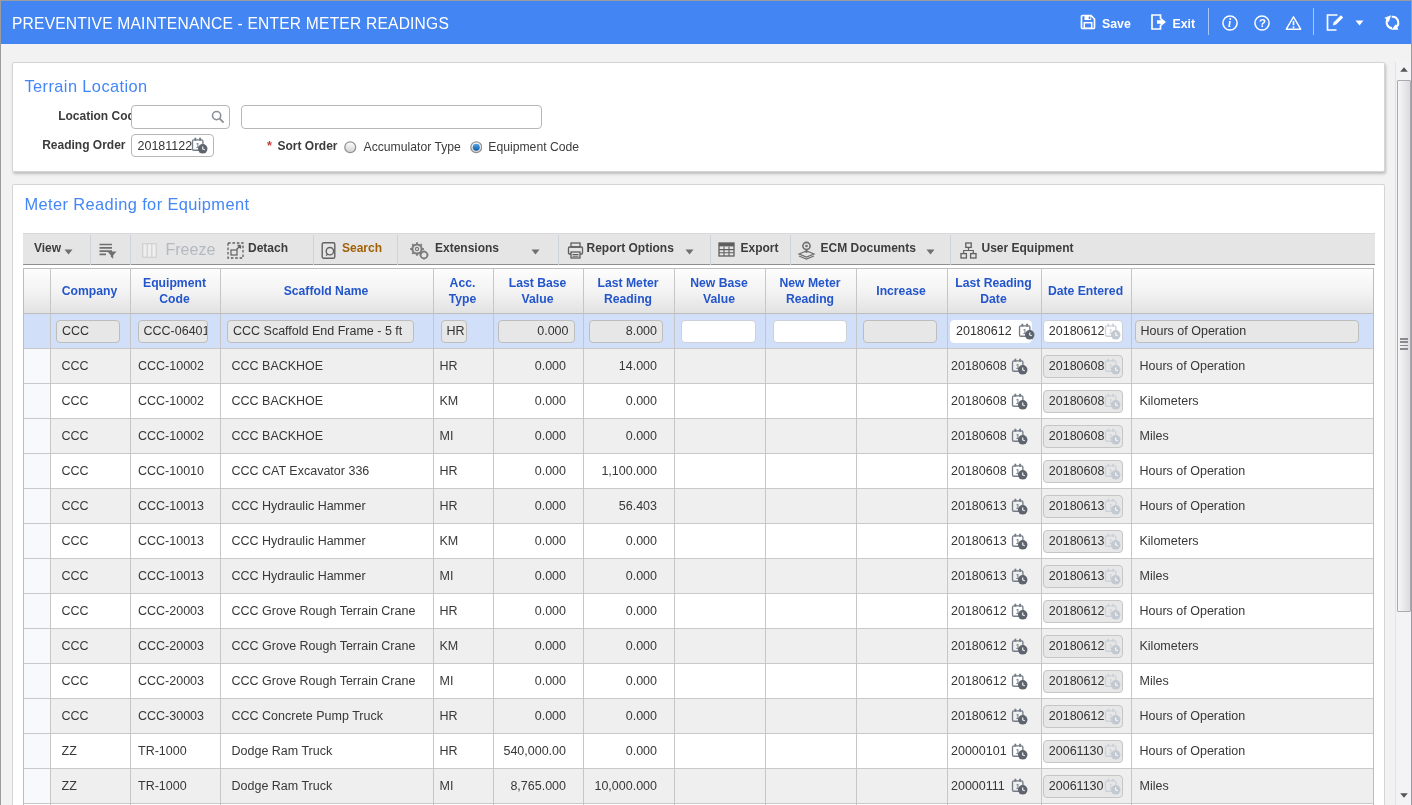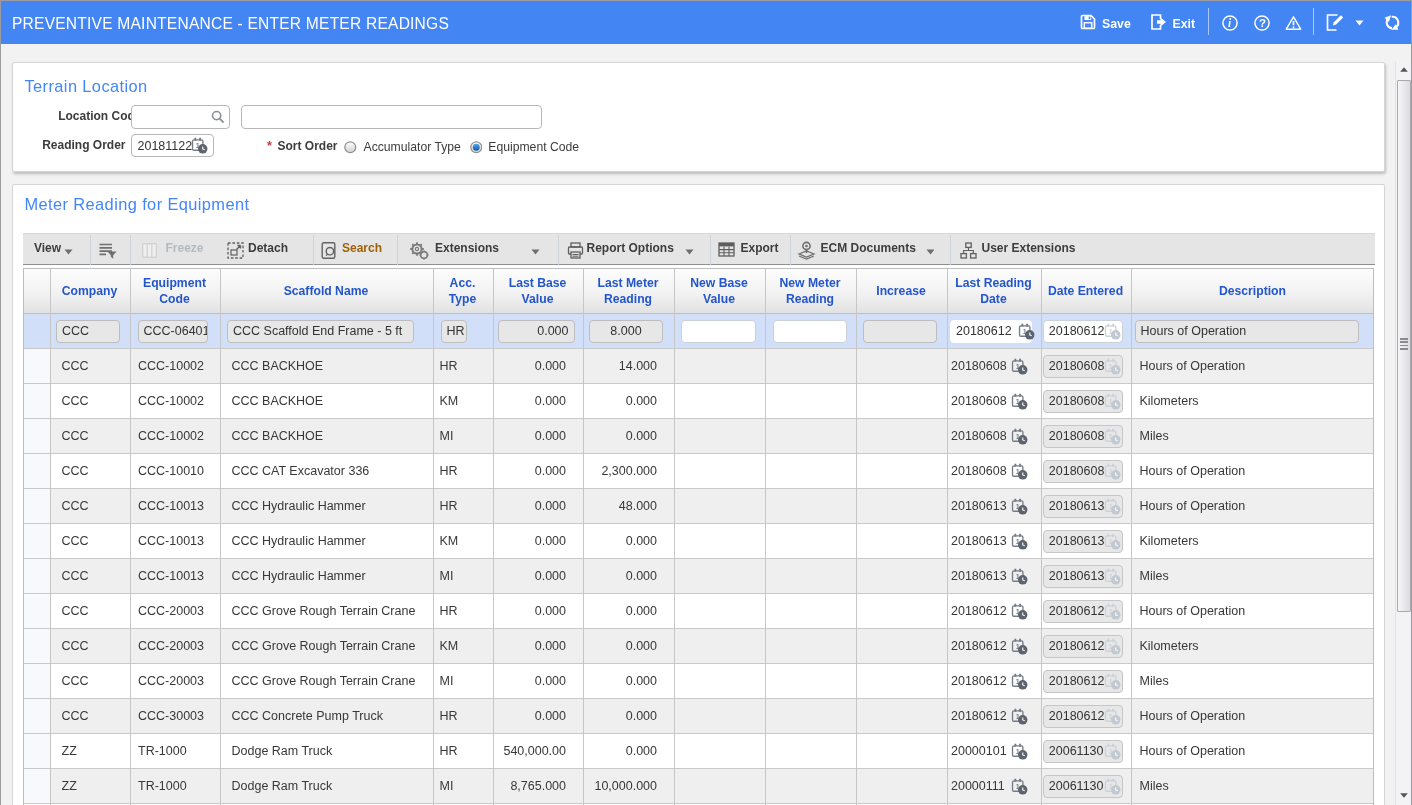--- a/index.html
+++ b/index.html
@@ -127,21 +127,21 @@
       <div style="position:absolute;left:67px;top:1px;width:1px;height:30px;background:#ccd3da"></div>
       <svg style="position:absolute;left:76px;top:9px" width="18" height="16" viewBox="0 0 18 16">
 <path d="M0.5 1.5 H13 M0.5 4.8 H13 M0.5 8.1 H13 M0.5 11.4 H7" stroke="#707070" stroke-width="1.7" fill="none"></path>
 <path d="M8.5 8.5 H17.5 L14.2 12.2 V15.8 L11.8 13.8 V12.2 Z" fill="#707070"></path>
       </svg>
       <div style="position:absolute;left:107.5px;top:1px;width:1px;height:30px;background:#ccd3da"></div>
       <svg style="position:absolute;left:119px;top:9px" width="15" height="15" viewBox="0 0 15 15">
 <rect x="0.7" y="0.7" width="13.6" height="13.6" fill="#efefef" stroke="#d2d2d2" stroke-width="1.3"></rect>
 <path d="M5.2 1 V14 M9.8 1 V14" stroke="#d2d2d2" stroke-width="1.3"></path>
       </svg>
-      <div style="position:absolute;left:143px;top:7.5px;font-size:12px;font-weight:bold;color:#b4b9c0">Freeze</div>
+      <div style="position:absolute;left:143px;top:7.5px;font-size:16px;font-weight:normal;color:#b4b9c0">Freeze</div>
       <svg style="position:absolute;left:204px;top:8px" width="17" height="17" viewBox="0 0 17 17">
 <rect x="1" y="1" width="15" height="15" fill="none" stroke="#5f5f5f" stroke-width="1.3" stroke-dasharray="2.6 1.8"></rect>
 <rect x="4" y="8" width="6" height="5" fill="none" stroke="#5f5f5f" stroke-width="1.2"></rect>
 <path d="M9.5 7.5 L13.5 3.5 M13.5 3.5 H10.5 M13.5 3.5 V6.5" stroke="#5f5f5f" stroke-width="1.3" fill="none"></path>
       </svg>
       <div style="position:absolute;left:225.5px;top:7.5px;font-size:12px;font-weight:bold;color:#3d3d3d">Detach</div>
       <div style="position:absolute;left:290px;top:1px;width:1px;height:30px;background:#ccd3da"></div>
       <svg style="position:absolute;left:298px;top:8px" width="17" height="17" viewBox="0 0 17 17">
 <rect x="1.2" y="0.8" width="12.6" height="15.4" rx="1.5" fill="none" stroke="#626262" stroke-width="1.4"></rect>
 <circle cx="8.9" cy="9.2" r="3.7" fill="none" stroke="#626262" stroke-width="1.4"></circle>
@@ -196,36 +196,35 @@
       <svg style="position:absolute;left:903px;top:15px" width="9" height="6" viewBox="0 0 9 6">
         <path d="M0.5 0.5 L8.5 0.5 L4.5 5.5 Z" fill="#6f6f6f"></path>
       </svg>
       <div style="position:absolute;left:927.5px;top:1px;width:1px;height:30px;background:#ccd3da"></div>
       <svg style="position:absolute;left:937px;top:8px" width="17" height="17" viewBox="0 0 17 17">
 <rect x="5.8" y="1" width="5.4" height="4.4" fill="none" stroke="#5f5f5f" stroke-width="1.3"></rect>
 <rect x="1" y="11.6" width="5.4" height="4.4" fill="none" stroke="#5f5f5f" stroke-width="1.3"></rect>
 <rect x="10.6" y="11.6" width="5.4" height="4.4" fill="none" stroke="#5f5f5f" stroke-width="1.3"></rect>
 <path d="M8.5 5.4 V8.5 M3.7 11.6 V8.5 H13.3 V11.6" fill="none" stroke="#5f5f5f" stroke-width="1.2"></path>
       </svg>
-      <div style="position:absolute;left:959px;top:7.5px;font-size:12px;font-weight:bold;color:#3d3d3d">User Extensions</div>
+      <div style="position:absolute;left:959px;top:7.5px;font-size:12px;font-weight:bold;color:#3d3d3d">User Equipment</div>
     </div>
 <div id="grid">
       <div style="position:absolute;left:0;top:0;width:1351px;height:45px;background:linear-gradient(180deg,#fdfdfd 0%,#f2f2f2 55%,#e2e2e2 100%);border-bottom:1px solid #bdbdbd;box-sizing:border-box"></div>
       <div class="hc" style="left:26px;width:80px">Company</div>
       <div class="hc" style="left:106px;width:90px">Equipment<br>Code</div>
       <div class="hc" style="left:196px;width:213px">Scaffold Name</div>
       <div class="hc" style="left:409px;width:60px">Acc.<br>Type</div>
       <div class="hc" style="left:469px;width:90px">Last Base<br>Value</div>
       <div class="hc" style="left:559px;width:91px">Last Meter<br>Reading</div>
       <div class="hc" style="left:650px;width:91px">New Base<br>Value</div>
       <div class="hc" style="left:741px;width:91px">New Meter<br>Reading</div>
       <div class="hc" style="left:832px;width:91px">Increase</div>
       <div class="hc" style="left:923px;width:94px">Last Reading<br>Date</div>
       <div class="hc" style="left:1017px;width:90px">Date Entered</div>
-      <div class="hc" style="left:1107px;width:244px">Description</div>
       <div style="position:absolute;left:0;top:45px;width:1351px;height:35px;background:#d1dff8;border-bottom:1px solid #c9c9c9;box-sizing:border-box"></div>
       <div style="position:absolute;left:0;top:45px;width:26px;height:34px;background:#d1dff8"></div>
       <div style="position:absolute;left:0;top:80px;width:1351px;height:35px;background:#efefef;border-bottom:1px solid #c9c9c9;box-sizing:border-box"></div>
       <div style="position:absolute;left:0;top:80px;width:26px;height:34px;background:#f7f9fc"></div>
       <div style="position:absolute;left:0;top:115px;width:1351px;height:35px;background:#ffffff;border-bottom:1px solid #c9c9c9;box-sizing:border-box"></div>
       <div style="position:absolute;left:0;top:115px;width:26px;height:34px;background:#f7f9fc"></div>
       <div style="position:absolute;left:0;top:150px;width:1351px;height:35px;background:#efefef;border-bottom:1px solid #c9c9c9;box-sizing:border-box"></div>
       <div style="position:absolute;left:0;top:150px;width:26px;height:34px;background:#f7f9fc"></div>
       <div style="position:absolute;left:0;top:185px;width:1351px;height:35px;background:#ffffff;border-bottom:1px solid #c9c9c9;box-sizing:border-box"></div>
       <div style="position:absolute;left:0;top:185px;width:26px;height:34px;background:#f7f9fc"></div>
@@ -259,21 +258,21 @@
       <div style="position:absolute;left:832px;top:0;width:1px;height:538px;background:#c6c6c6"></div>
       <div style="position:absolute;left:923px;top:0;width:1px;height:538px;background:#c6c6c6"></div>
       <div style="position:absolute;left:1017px;top:0;width:1px;height:538px;background:#c6c6c6"></div>
       <div style="position:absolute;left:1107px;top:0;width:1px;height:538px;background:#c6c6c6"></div>
       <div style="position:absolute;left:0;top:45px;width:1351px;height:35px">
         <div class="inp dis" style="left:32.5px;width:64px;text-align:left;">CCC</div>
         <div class="inp dis" style="left:114px;width:70px;text-align:left;">CCC-06401</div>
         <div class="inp dis" style="left:203.5px;width:187px;text-align:left;">CCC Scaffold End Frame - 5 ft</div>
         <div class="inp dis" style="left:417px;width:26px;text-align:left;">HR</div>
         <div class="inp dis" style="left:474px;width:77px;text-align:right;">0.000</div>
-        <div class="inp dis" style="left:565.5px;width:74px;text-align:center;">8.000</div>
+        <div class="inp dis" style="left:565.5px;width:74px;text-align:right;">8.000</div>
         <div class="inp wh" style="left:657.5px;width:75px;text-align:left;"></div>
         <div class="inp wh" style="left:749px;width:74px;text-align:left;"></div>
         <div class="inp dis" style="left:839px;width:74.5px;text-align:left;"></div>
         <div class="inp nob" style="left:926.5px;width:82px">20180612</div>
         <svg style="position:absolute;left:994.5px;top:8.5px" width="17.0" height="17.0" viewBox="0 0 19 19">
 <rect x="1.7" y="3.2" width="11.6" height="11.6" rx="1.5" fill="none" stroke="#747c87" stroke-width="1.5"></rect>
 <rect x="3.8" y="0.8" width="2.1" height="3.4" fill="#747c87"></rect>
 <rect x="9.1" y="0.8" width="2.1" height="3.4" fill="#747c87"></rect>
 <text x="5.2" y="11.8" font-family="Liberation Sans,sans-serif" font-size="8" font-weight="bold" fill="#747c87">1</text>
 <circle cx="13.1" cy="13.2" r="5.3" fill="#5d646e"></circle>
@@ -370,21 +369,21 @@
 <path d="M13.1 10.6 V13.3 L15.5 14.4" stroke="#fff" stroke-width="1.2" fill="none"></path>
 </svg>
         <div class="tc" style="left:1116px;width:230px">Miles</div>
       </div>
       <div style="position:absolute;left:0;top:185px;width:1351px;height:35px">
         <div class="tc" style="left:38px;width:60px">CCC</div>
         <div class="tc" style="left:114.5px;width:65.5px">CCC-100100</div>
         <div class="tc" style="left:208px;width:186px">CCC CAT Excavator 336</div>
         <div class="tc" style="left:416px;width:40px">HR</div>
         <div class="tc num" style="left:471px;width:71.5px">0.000</div>
-        <div class="tc num" style="left:561px;width:72.5px">2,300.000</div>
+        <div class="tc num" style="left:561px;width:72.5px">1,100.000</div>
         <div class="tc" style="left:927.5px;width:58px">20180608</div>
         <svg style="position:absolute;left:987.5px;top:9px" width="17.0" height="17.0" viewBox="0 0 19 19">
 <rect x="1.7" y="3.2" width="11.6" height="11.6" rx="1.5" fill="none" stroke="#747c87" stroke-width="1.5"></rect>
 <rect x="3.8" y="0.8" width="2.1" height="3.4" fill="#747c87"></rect>
 <rect x="9.1" y="0.8" width="2.1" height="3.4" fill="#747c87"></rect>
 <text x="5.2" y="11.8" font-family="Liberation Sans,sans-serif" font-size="8" font-weight="bold" fill="#747c87">1</text>
 <circle cx="13.1" cy="13.2" r="5.3" fill="#5d646e"></circle>
 <path d="M13.1 10.6 V13.3 L15.5 14.4" stroke="#fff" stroke-width="1.2" fill="none"></path>
 </svg>
         <div class="inp dis" style="left:1019.3px;width:80.5px;top:5.5px;border-color:#c6c6c6">20180608</div>
@@ -397,21 +396,21 @@
 <path d="M13.1 10.6 V13.3 L15.5 14.4" stroke="#fff" stroke-width="1.2" fill="none"></path>
 </svg>
         <div class="tc" style="left:1116px;width:230px">Hours of Operation</div>
       </div>
       <div style="position:absolute;left:0;top:220px;width:1351px;height:35px">
         <div class="tc" style="left:38px;width:60px">CCC</div>
         <div class="tc" style="left:114.5px;width:65.5px">CCC-100133</div>
         <div class="tc" style="left:208px;width:186px">CCC Hydraulic Hammer</div>
         <div class="tc" style="left:416px;width:40px">HR</div>
         <div class="tc num" style="left:471px;width:71.5px">0.000</div>
-        <div class="tc num" style="left:561px;width:72.5px">48.000</div>
+        <div class="tc num" style="left:561px;width:72.5px">56.403</div>
         <div class="tc" style="left:927.5px;width:58px">20180613</div>
         <svg style="position:absolute;left:987.5px;top:9px" width="17.0" height="17.0" viewBox="0 0 19 19">
 <rect x="1.7" y="3.2" width="11.6" height="11.6" rx="1.5" fill="none" stroke="#747c87" stroke-width="1.5"></rect>
 <rect x="3.8" y="0.8" width="2.1" height="3.4" fill="#747c87"></rect>
 <rect x="9.1" y="0.8" width="2.1" height="3.4" fill="#747c87"></rect>
 <text x="5.2" y="11.8" font-family="Liberation Sans,sans-serif" font-size="8" font-weight="bold" fill="#747c87">1</text>
 <circle cx="13.1" cy="13.2" r="5.3" fill="#5d646e"></circle>
 <path d="M13.1 10.6 V13.3 L15.5 14.4" stroke="#fff" stroke-width="1.2" fill="none"></path>
 </svg>
         <div class="inp dis" style="left:1019.3px;width:80.5px;top:5.5px;border-color:#c6c6c6">20180613</div>

